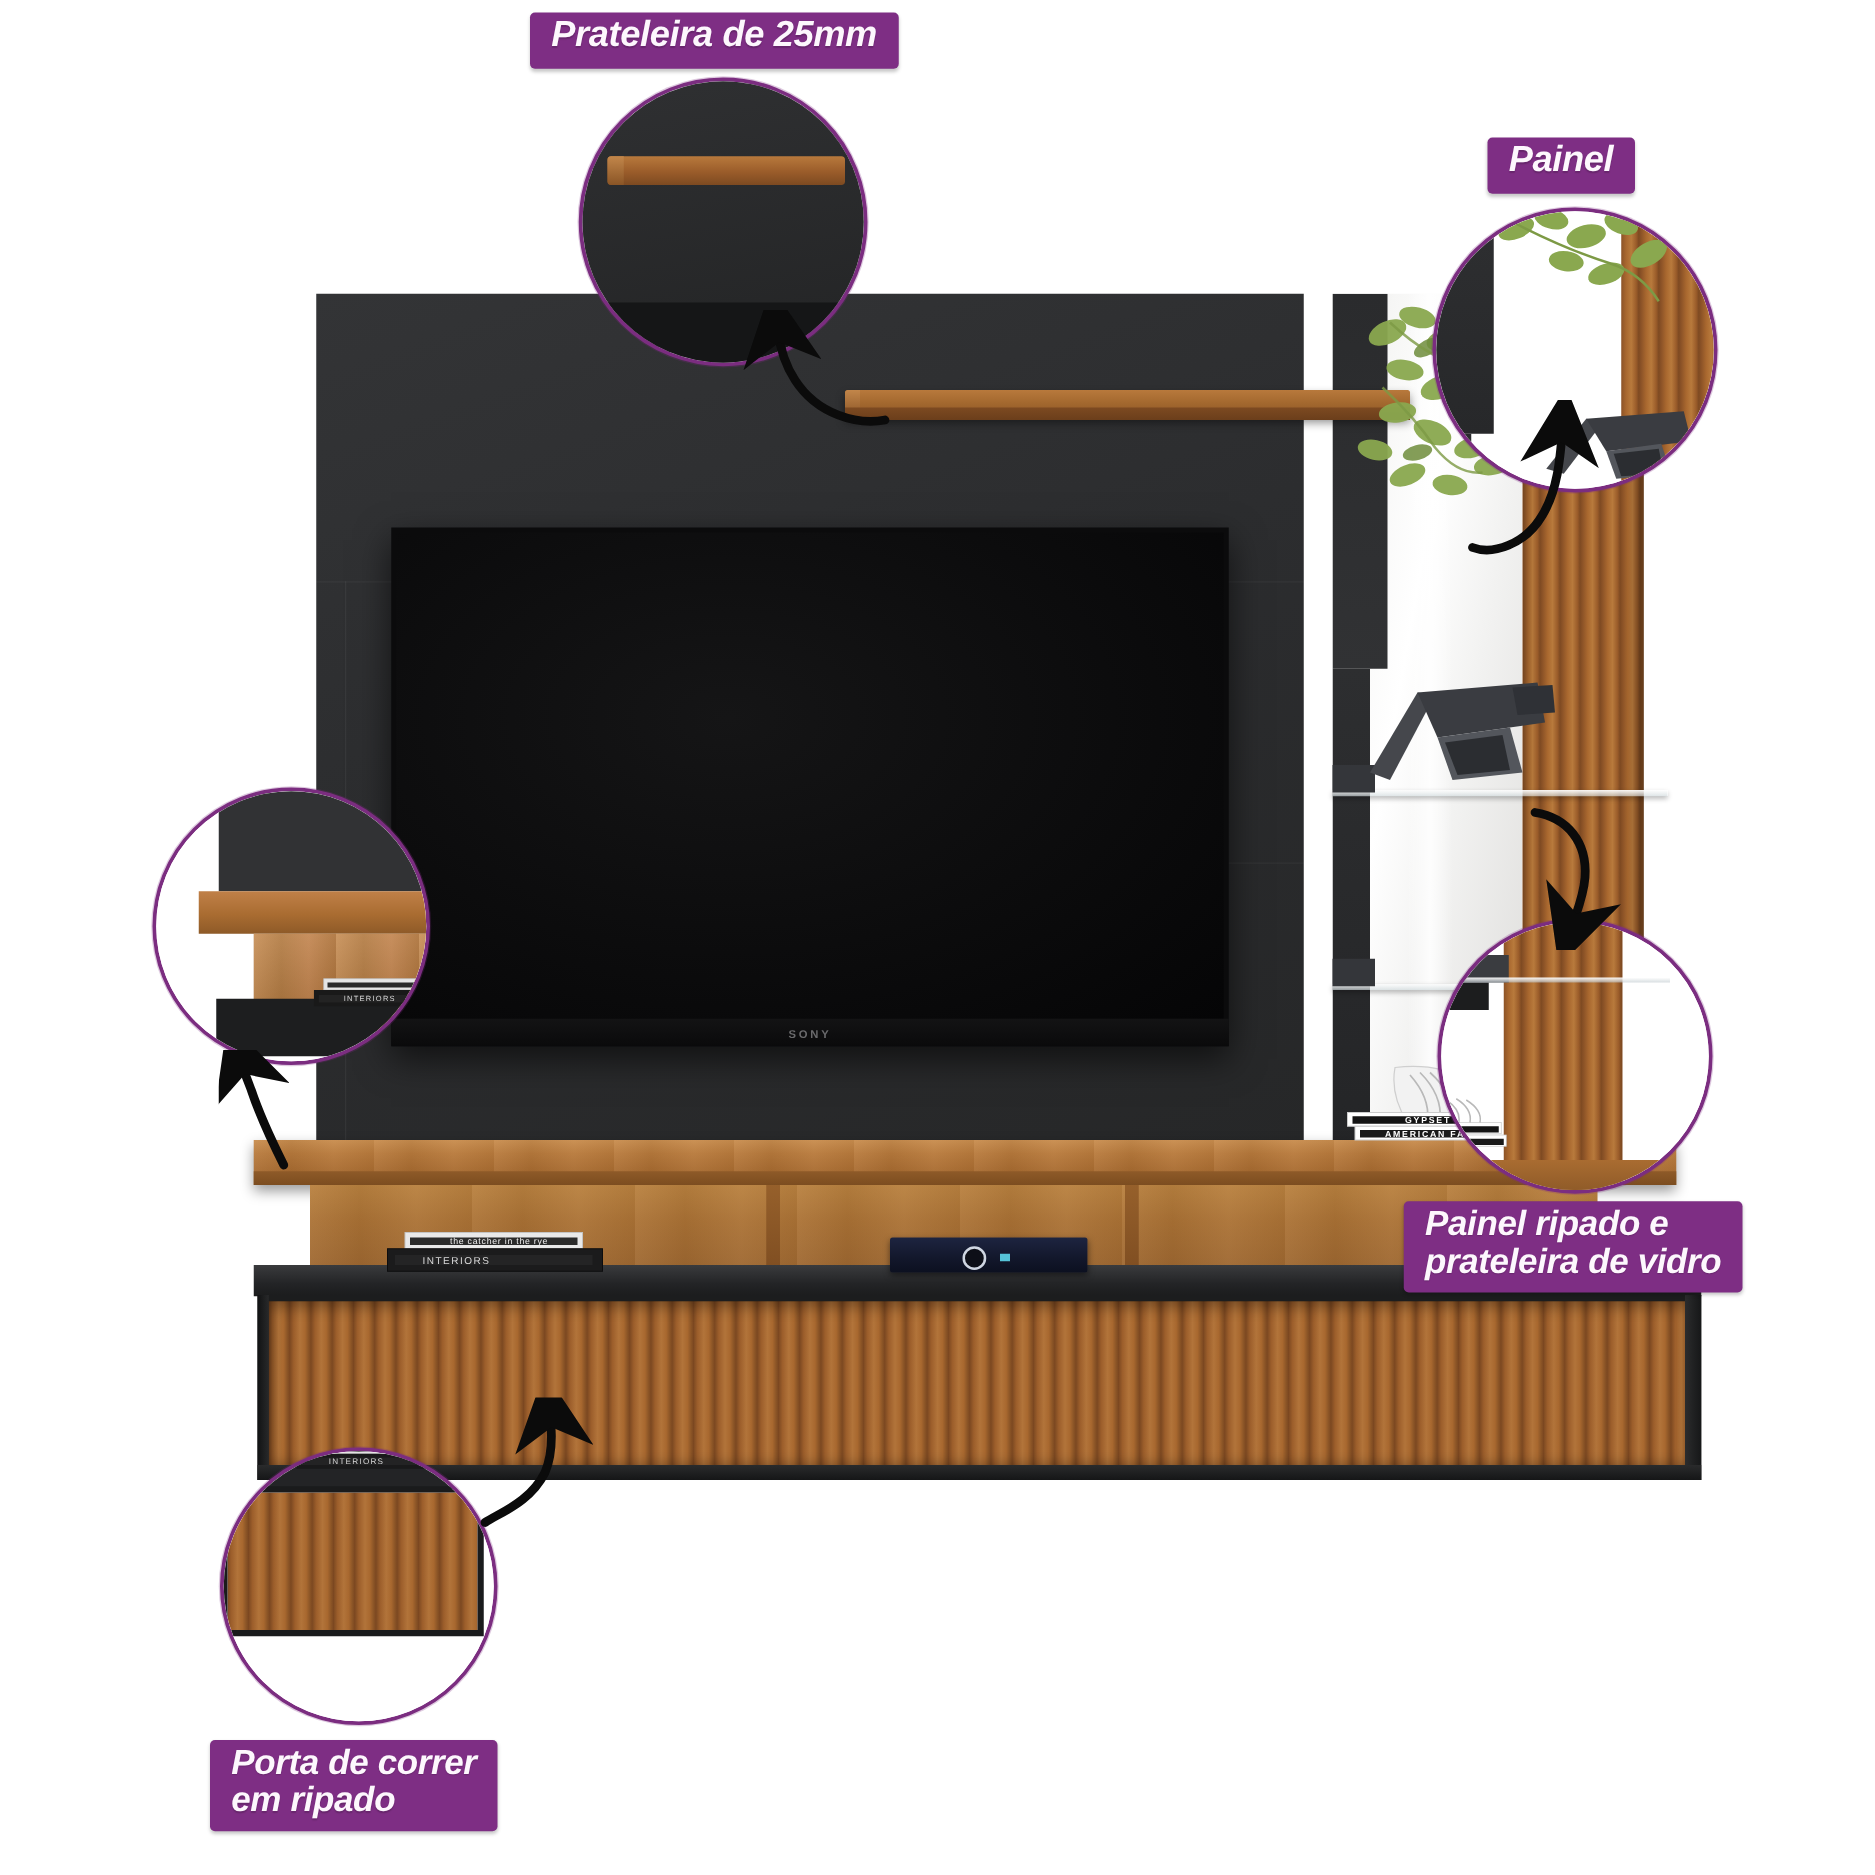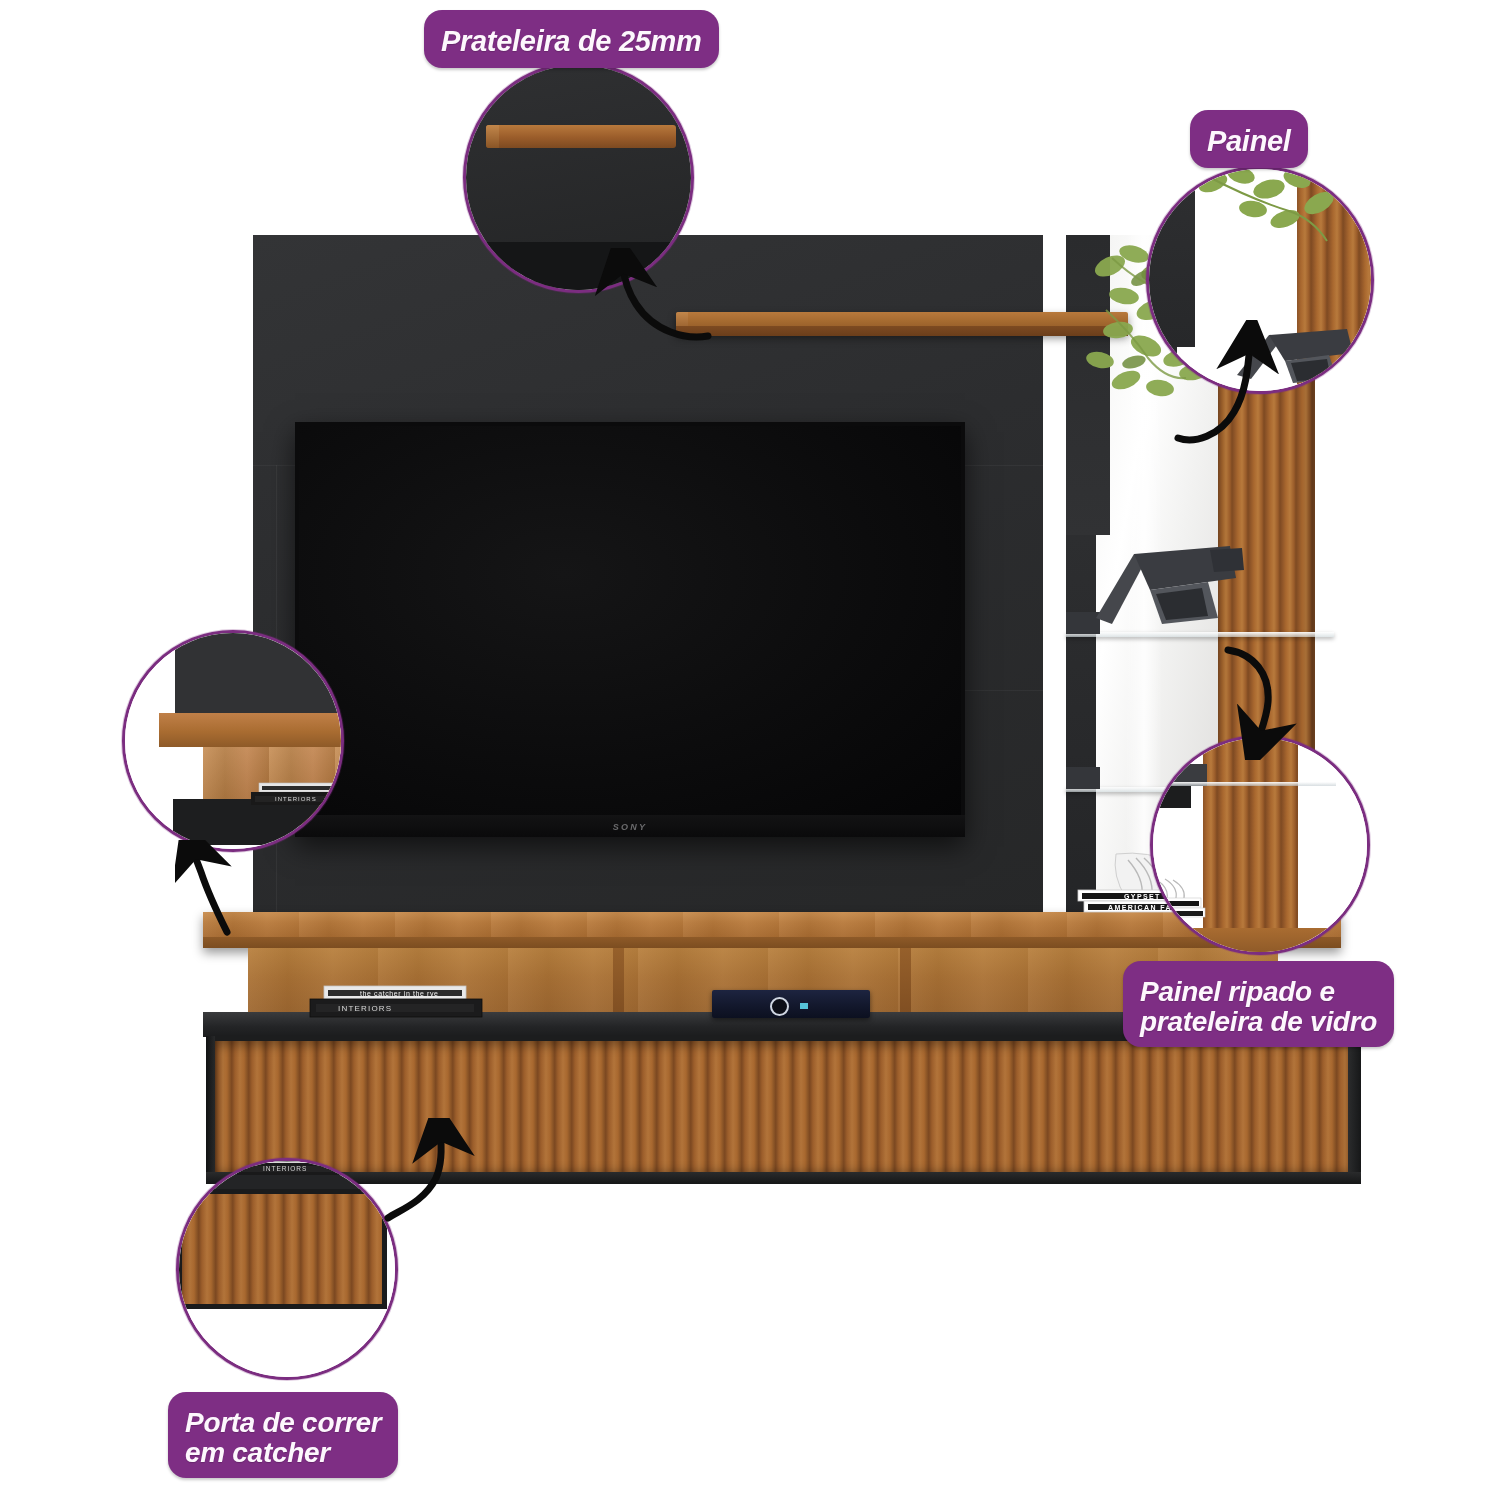--- a/index.html
+++ b/index.html
@@ -6,27 +6,27 @@
   body{
     width:1500px;height:1500px;overflow:hidden;position:relative;
     font-family:"Liberation Sans",sans-serif;
   }
   .stage{position:absolute;inset:0;width:1500px;height:1500px;background:#fff;}
 
   
   .badge{
     position:absolute;
     background:#7E2E84;
-    border-radius:18px;
+    border-radius:4px;
     color:#fdf7fd;
     font-style:italic;
     font-weight:bold;
     letter-spacing:-0.3px;
     line-height:1.06;
-    padding:16px 17px 11px 17px;
+    padding:3px 17px 11px 17px;
     box-shadow:0 2px 3px rgba(0,0,0,.22);
     white-space:pre-line;
     z-index:60;
     text-shadow:0 1px 1px rgba(0,0,0,.18);
   }
   #badge-prateleira{left:424px;top:10px;font-size:29px;}
   #badge-espelho{left:1190px;top:110px;font-size:29px;}
   #badge-tampo{left:116px;top:563px;font-size:29px;}
   #badge-painel{left:1123px;top:961px;font-size:28px;}
   #badge-porta{left:168px;top:1392px;font-size:28px;}
@@ -104,24 +104,23 @@
     background:linear-gradient(180deg,#c2864a,#8a5526);
     border-radius:3px 0 0 3px;
   }
   .shelf25 .front{
     position:absolute;left:0;top:14px;width:100%;height:10px;
     background:linear-gradient(180deg,#7d4a21,#6b3e1b);
   }
 
   
   .tv{
-    position:absolute;left:295px;top:422px;width:670px;height:415px;
+    position:absolute;left:313px;top:422px;width:670px;height:415px;
     background:#0b0b0c;
     box-shadow:0 10px 26px rgba(0,0,0,.6);
-    font-style:italic;
   }
   .tv .screen{
     position:absolute;left:4px;top:4px;right:4px;bottom:22px;
     background:radial-gradient(ellipse at 40% 38%,#151516 0%,#0c0c0d 55%,#050506 100%);
   }
   .tv .bezel{
     position:absolute;left:0;right:0;bottom:0;height:22px;
     background:linear-gradient(180deg,#131314,#0a0a0b);
   }
   .tv .logo{
@@ -568,15 +567,15 @@
 
   <div class="badge" id="badge-prateleira">Prateleira de 25mm</div>
 
   <div class="badge" id="badge-espelho">Painel</div>
 
 
   <div class="badge" id="badge-painel">Painel ripado e
 prateleira de vidro</div>
 
   <div class="badge" id="badge-porta">Porta de correr
-em catcher</div>
+em ripado</div>
 
 </div>
 
 </body></html>

